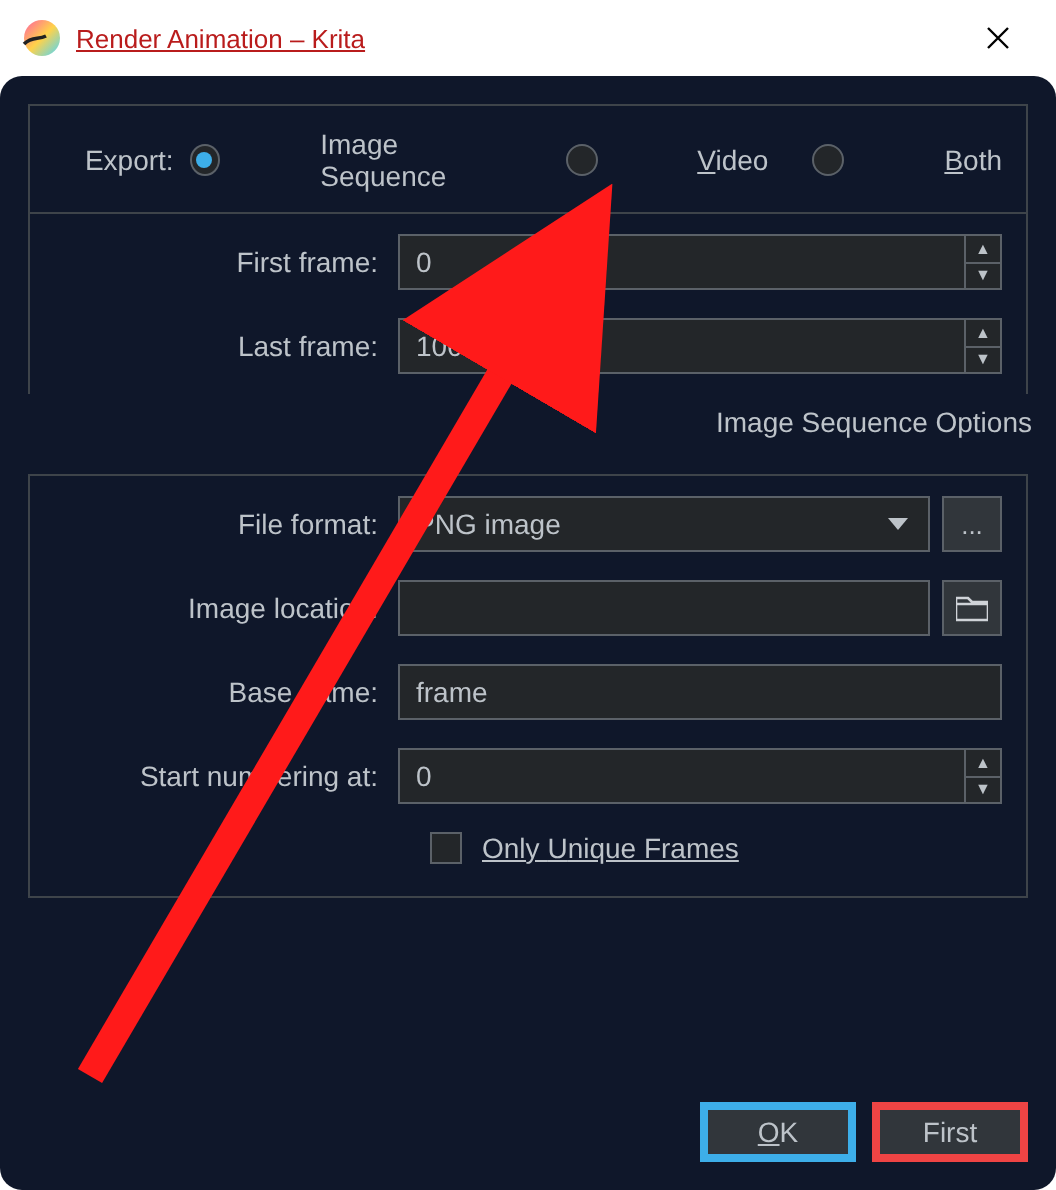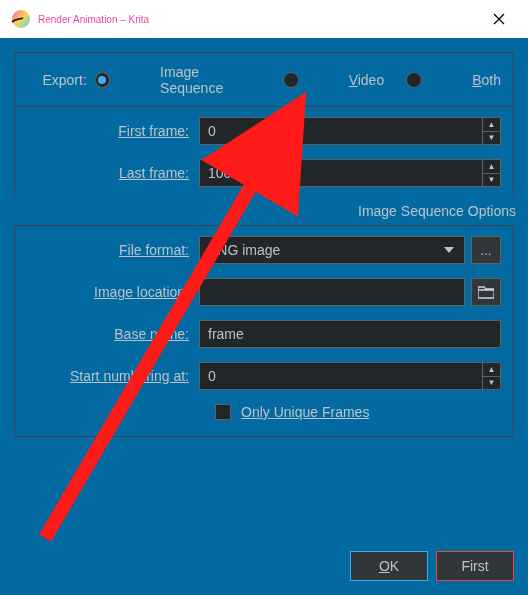--- a/index.html
+++ b/index.html
@@ -5,31 +5,31 @@
   * { box-sizing: border-box; font-family: "Segoe UI", Arial, sans-serif; }
   html, body { margin: 0; padding: 0; }
   body { width: 528px; height: 595px; background: #ffffff; position: relative; }
 
   
   .titlebar {
     height: 38px; background: #ffffff; display: flex; align-items: center;
     padding: 0 6px 0 10px;
   }
   .app-icon { width: 22px; height: 22px; margin-right: 6px; }
-  .title-text { font-size: 10px; color: #ec4899; }
+  .title-text { font-size: 13px; color: #b91c1c; text-decoration: underline; }
   .spacer { flex: 1; }
   .close-btn {
     width: 46px; height: 32px; display: flex; align-items: center;
     justify-content: center; font-size: 16px; color: #000;
   }
 
   
   .client {
     position: absolute; top: 38px; left: 0; right: 0; bottom: 0;
-    background: #0369a1; color: #bdc3c9;
+    background: #0f172a; color: #bdc3c9; border-radius: 11px;
   }
   .inner {
     margin: 14px; border: 1px solid #3e444a;
   }
 
   
   .export-row {
     display: flex; align-items: center; height: 54px;
     border-bottom: 1px solid #3e444a; padding: 0 12px;
     font-size: 14px;
@@ -46,21 +46,21 @@
   }
   .radio .rlabel { color: #bdc3c9; }
   .underline-char { text-decoration: underline; }
 
   
   .form { padding: 10px 12px 6px 12px; }
   .row {
     display: flex; align-items: center; margin-bottom: 14px; font-size: 14px;
   }
   .row .flabel {
-    width: 172px; text-align: right; padding-right: 10px; color: #bdc3c9; text-decoration: underline;
+    width: 172px; text-align: right; padding-right: 10px; color: #bdc3c9;
   }
   .grow { flex: 1; }
 
   
   .textinput, .spininput, .combo {
     background: #232629; border: 1px solid #5b6168; height: 28px;
     color: #bdc3c9; font-size: 14px; padding: 0 8px; display: flex; align-items: center;
     position: relative;
   }
   .spininput { padding-right: 18px; }
@@ -102,21 +102,21 @@
     width: 16px; height: 16px; background: #232629; border: 1px solid #5b6168;
     margin-right: 10px;
   }
   .checklabel { font-size: 14px; color: #bdc3c9; text-decoration: underline; }
 
   
   .buttons {
     position: absolute; right: 14px; bottom: 14px; display: flex; gap: 8px;
   }
   .btn {
-    min-width: 78px; height: 30px; background: #31363b; border: 1px solid #ef4444;
+    min-width: 78px; height: 30px; background: #31363b; border: 4px solid #ef4444;
     color: #bdc3c9; display: flex; align-items: center; justify-content: center;
     font-size: 14px;
   }
   .btn.primary { border-color: #3daee9; }
 
   
   svg { display: block; }
 
   
   #arrow-overlay { position: absolute; left:0; top:0; pointer-events: none; }
@@ -188,21 +188,21 @@
             <div>▲</div>
             <div>▼</div>
           </span>
         </div>
       </div>
     </div>
   </div>
 
   <div class="section-header" style="margin-left:12px;text-align:right;">Image Sequence Options</div>
 
-  <div class="inner" style="margin-top:0;">
+  <div class="inner" style="margin-top:12px;">
     <div class="form">
 
       <div class="row">
         <span class="flabel">File format:</span>
         <div class="combo grow">
           <span>PNG image</span>
           <span class="caret"></span>
         </div>
         <div class="iconbtn">
           <span>...</span>

